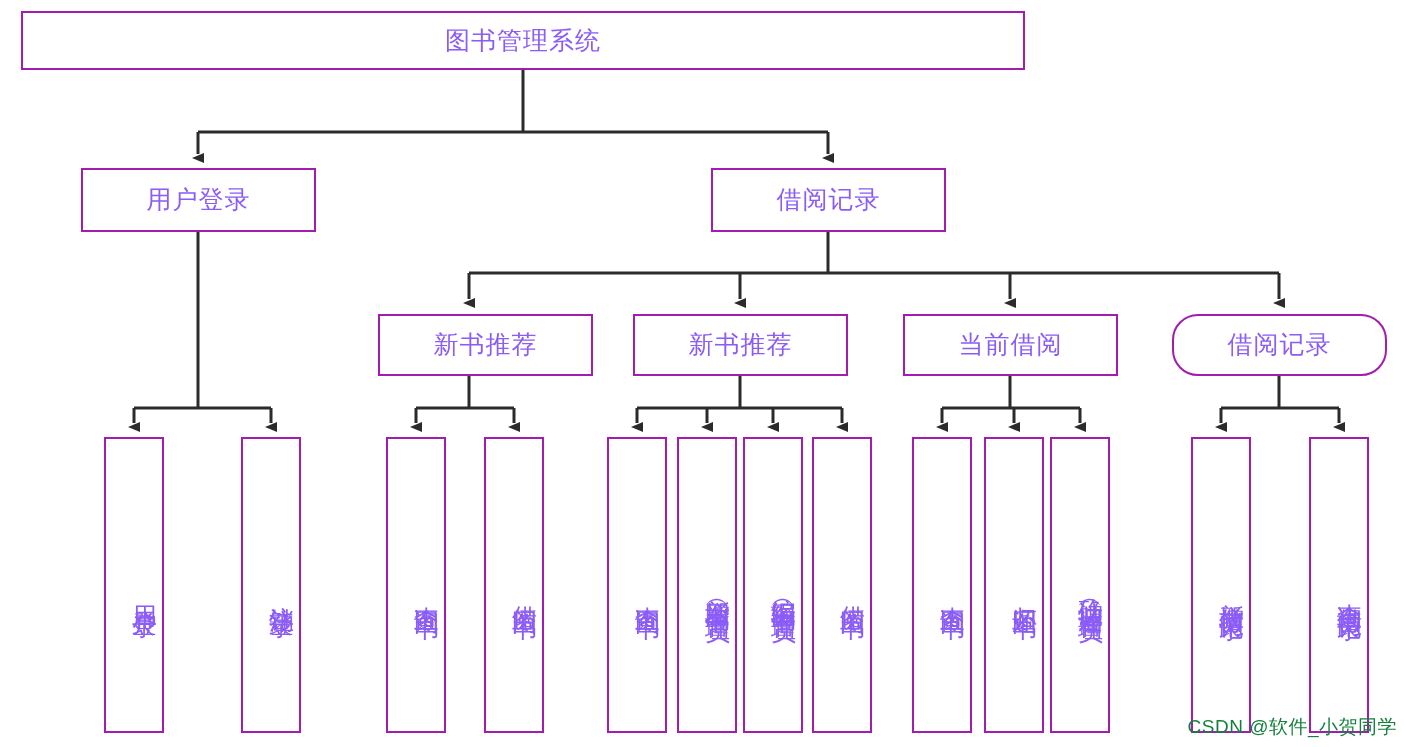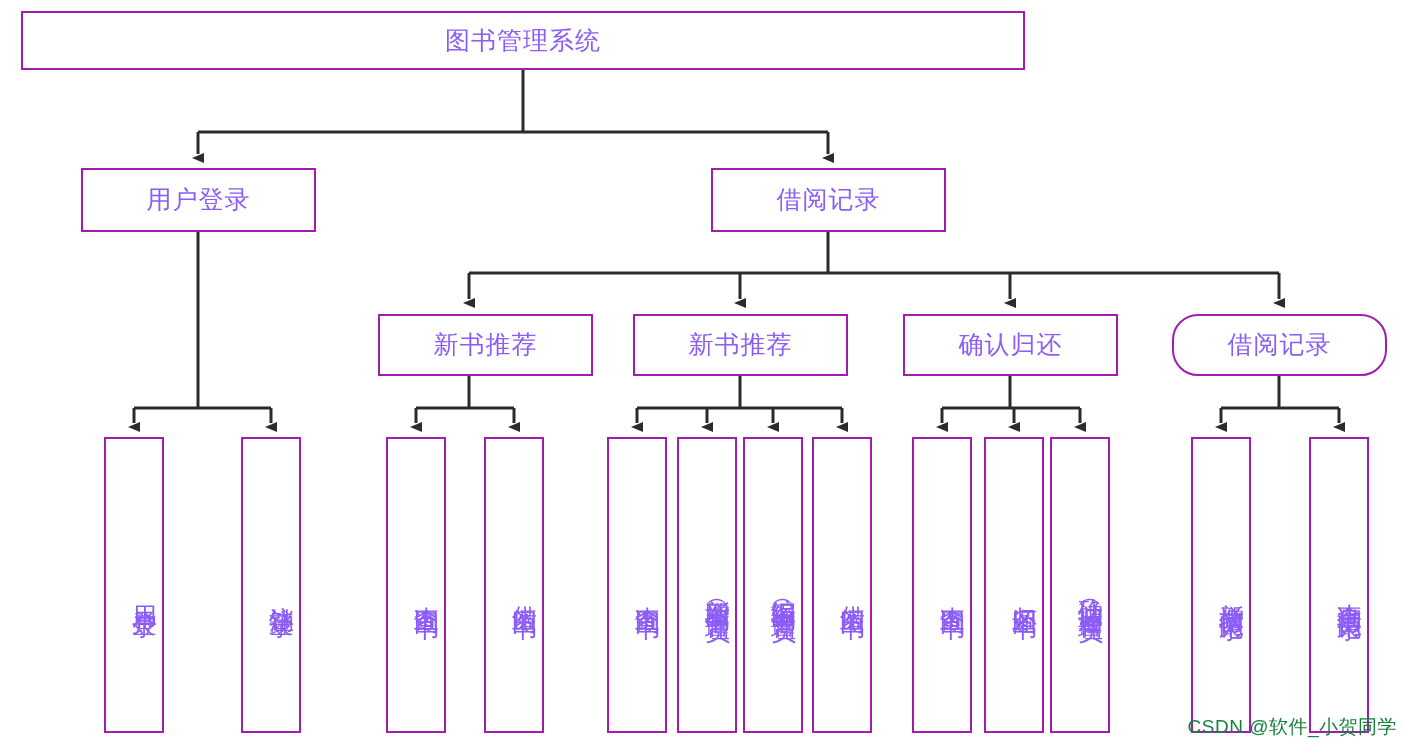--- a/index.html
+++ b/index.html
@@ -132,21 +132,21 @@
     <span>借阅记录</span>
   </div>
 
   <div class="node horiz" style="left:362px;top:314px;width:215px;height:62px;margin-left:16px;">
     <span>新书推荐</span>
   </div>
   <div class="node horiz" style="left:633px;top:314px;width:215px;height:62px;">
     <span>新书推荐</span>
   </div>
   <div class="node horiz" style="left:903px;top:314px;width:215px;height:62px;">
-    <span>确认归还</span>
+    <span>当前借阅</span>
   </div>
   <div class="node horiz" style="left:1172px;top:314px;width:215px;height:62px;border-radius:26px;">
     <span>借阅记录</span>
   </div>
 
   <div class="node vert" style="left:104px;top:437px;width:60px;height:296px;">
     <span>用户登录</span>
   </div>
   <div class="node vert" style="left:241px;top:437px;width:60px;height:296px;">
     <span>注销登录</span>

